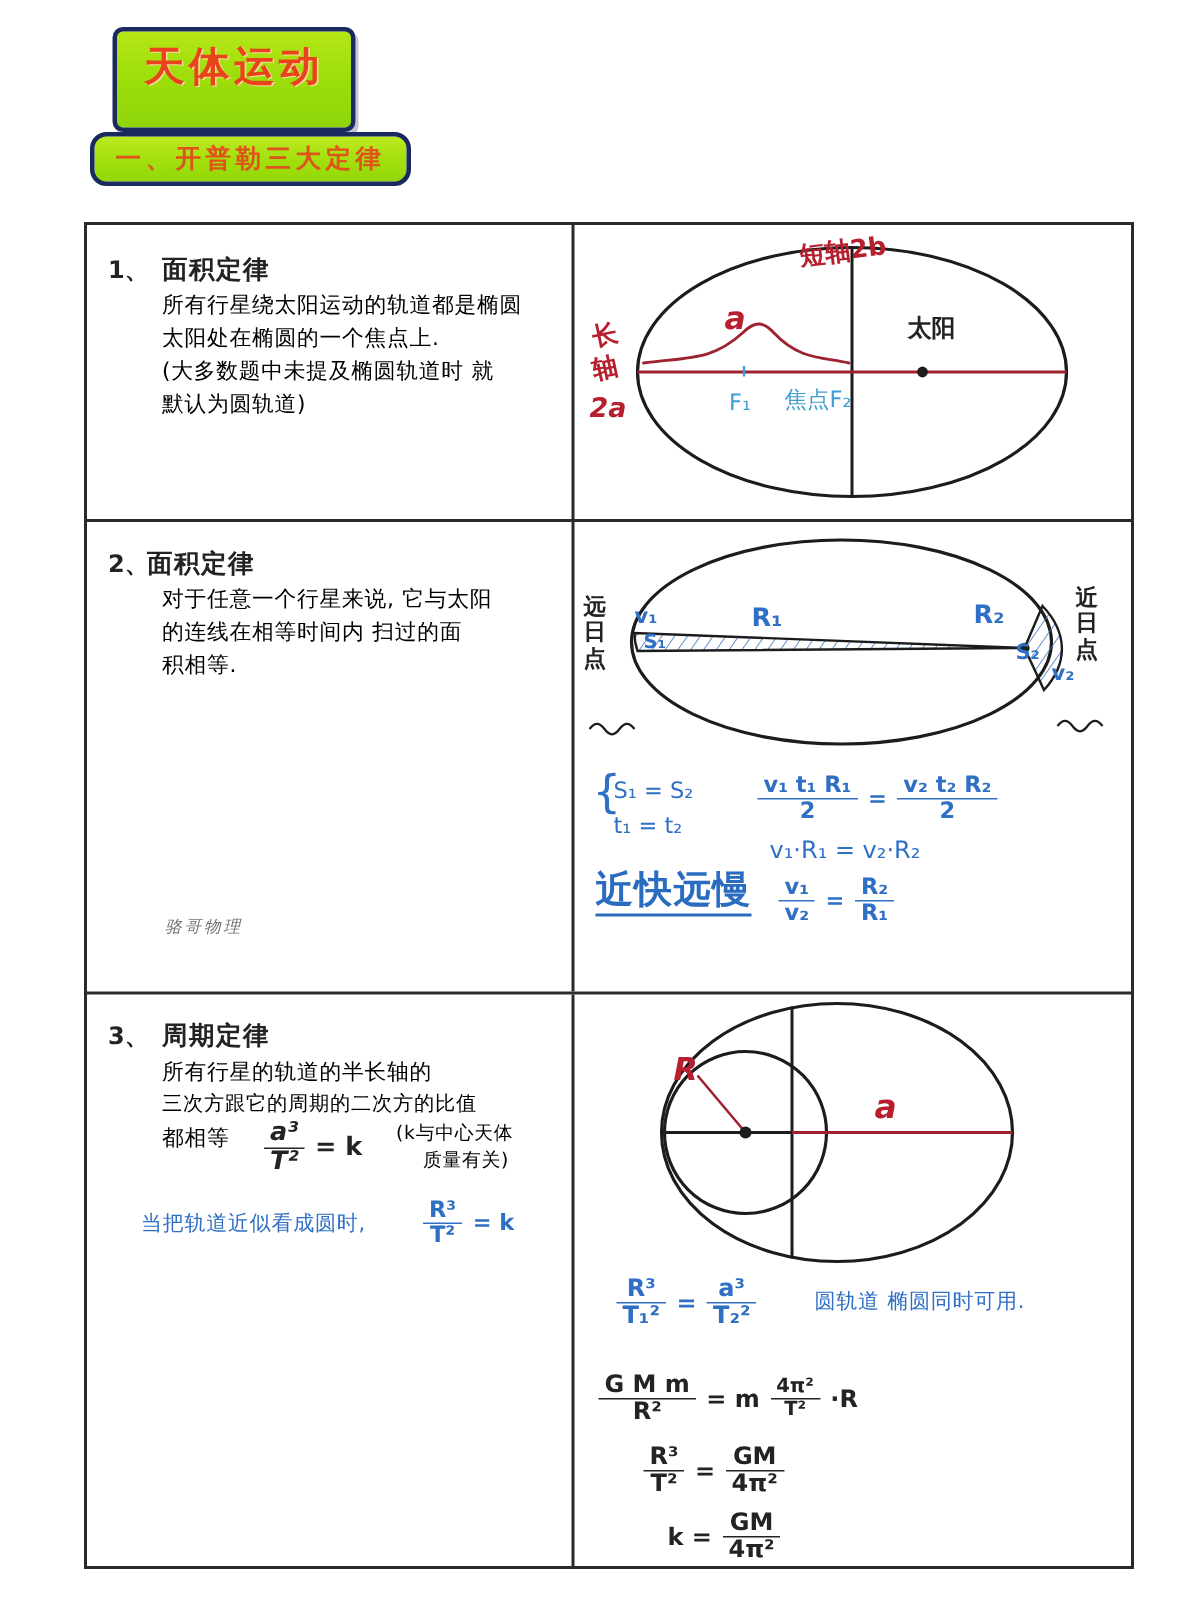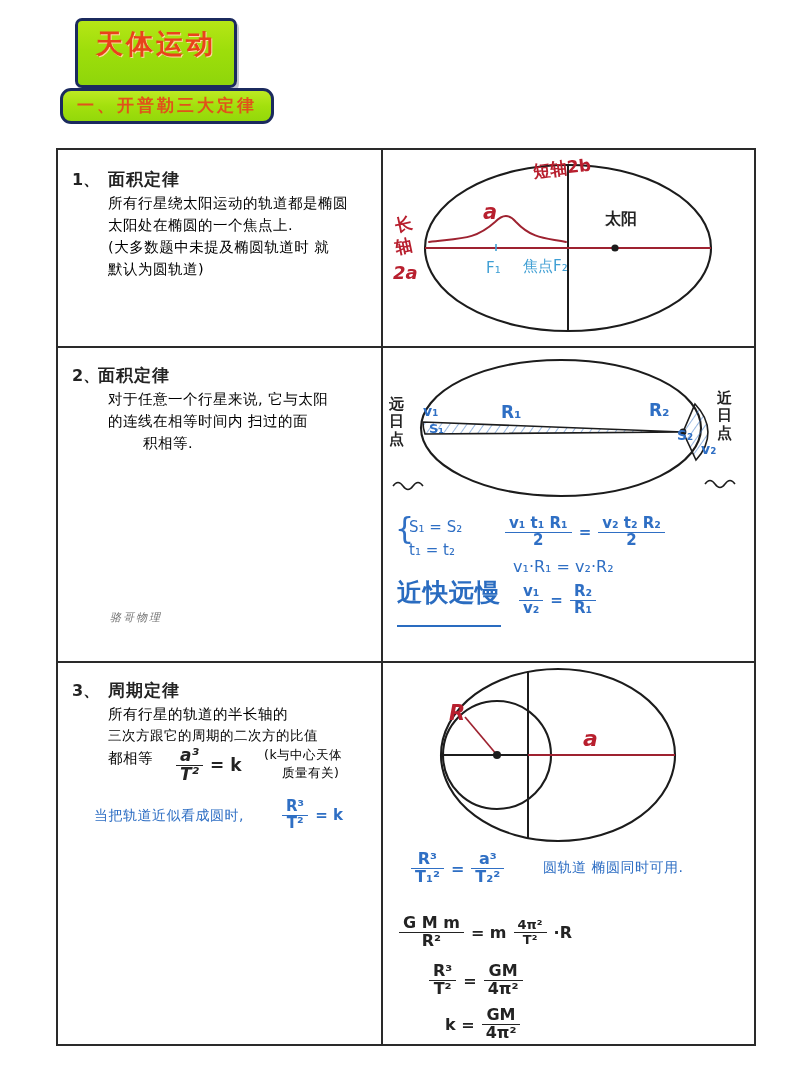--- a/index.html
+++ b/index.html
@@ -75,21 +75,21 @@
   .frac .n{display:block;padding:0 4px;border-bottom:1.6px solid currentColor;}
   .frac .d{display:block;padding:0 4px;}
   .eqwrap{position:absolute;display:flex;align-items:center;gap:7px;white-space:nowrap;font-weight:bold;}
   .eq-blue{color:#2f6fc4;font-size:15px;}
   .eq-dark{color:#232323;font-size:15px;}
 
   .brace{position:absolute;font-size:30px;color:#2f6fc4;line-height:1;}
   .stack{position:absolute;font-size:15px;color:#2f6fc4;line-height:1.55;}
   .bigblue{
     position:absolute;font-size:25px;font-weight:bold;color:#2a6cc0;
-    letter-spacing:1px;border-bottom:2px solid #2a6cc0;padding-bottom:16px;
+    letter-spacing:1px;border-bottom:2px solid #2a6cc0;padding-bottom:0;
   }
 
   svg{display:block;overflow:visible;}
   .vert-label{position:absolute;font-size:15px;line-height:1.15;text-align:center;}
 </style>
 </head>
 <body>
 
 <div class="title-box">
   <span>天体运动</span>
@@ -138,21 +138,21 @@
       <div class="hw hw-cyan" style="position:absolute;left:140px;top:106px;font-size:15px;">焦点F₂</div>
     </div>
   </div>
 
   <div class="row r2">
     <div class="cell-left">
       <div class="num" style="left:14px;top:18px;">2、</div>
       <div class="head" style="left:40px;top:16px;">面积定律</div>
       <div class="body-txt" style="left:50px;top:64px;">的连线在相等时间内 扫过的面</div>
       <div class="body-txt" style="left:50px;top:42px;">对于任意一个行星来说, 它与太阳</div>
-      <div class="body-txt" style="left:50px;top:86px;margin-left:35px;">积相等.</div>
+      <div class="body-txt" style="left:50px;top:86px;">积相等.</div>
       <div class="sig" style="left:52px;top:262px;">骆哥物理</div>
     </div>
 
     <div class="cell-right">
       <svg width="371" height="160" viewBox="0 0 371 160">
         <defs>
           <pattern id="hatch" width="7" height="7" patternTransform="rotate(35)" patternUnits="userSpaceOnUse">
             <line x1="0" y1="0" x2="0" y2="7" stroke="#2f6fc4" stroke-width="1"></line>
           </pattern>
         </defs>

